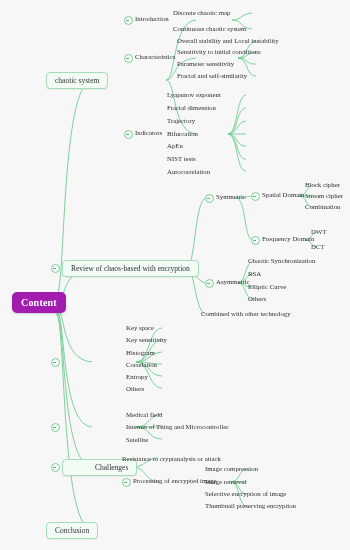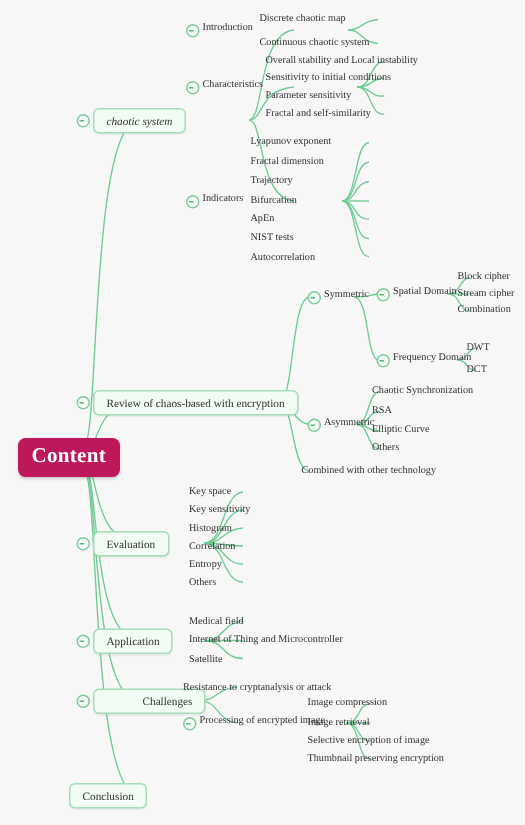--- a/index.html
+++ b/index.html
@@ -9,23 +9,23 @@
     font-family:"Liberation Serif", serif;
     overflow:hidden;
     position:relative;
   }
   #canvas{position:absolute;inset:0;width:350px;height:550px;}
   svg.links{position:absolute;left:0;top:0;width:350px;height:550px;pointer-events:none;}
   .node{position:absolute;white-space:nowrap;}
 
   
   .root{
-    background:#be185d;color:#ffffff;
+    background:#a21caf;color:#ffffff;
     border-radius:5px;
-    font-size:14px;font-weight:bold;
+    font-size:10px;font-weight:bold;
     padding:5px 9px;
     box-shadow:0 1px 2px rgba(0,0,0,.18);
     letter-spacing:.2px;
   }
   
   .boxed{
     background:#f2fbf4;
     border:1px solid #a6dcb7;
     border-radius:4px;
     color:#333;
@@ -129,21 +129,21 @@
       <path d="M231,482 C240,482 238,470 247,469"></path>
       <path d="M231,482 C240,482 238,482 247,482"></path>
       <path d="M231,482 C240,482 238,494 247,494"></path>
       <path d="M231,482 C240,482 238,507 247,506"></path>
     </g>
   </svg>
 
   <div class="node root" style="left:12px;top:292px;">Content</div>
 
   <div class="toggle" style="left:51px;top:76px;"></div>
-  <div class="node boxed" style="left:62px;top:72px;font-style:italic;">chaotic system</div>
+  <div class="node boxed" style="left:46px;top:72px;">chaotic system</div>
 
   <div class="toggle" style="left:124px;top:16px;"></div>
   <div class="node plain" style="left:135px;top:14px;">Introduction</div>
   <div class="node plain" style="left:173px;top:8px;">Discrete chaotic map</div>
   <div class="node plain" style="left:173px;top:24px;">Continuous chaotic system</div>
 
   <div class="toggle" style="left:124px;top:54px;"></div>
   <div class="node plain" style="left:135px;top:52px;">Characteristics</div>
   <div class="node plain" style="left:177px;top:36px;">Overall stability and Local instability</div>
   <div class="node plain" style="left:177px;top:47px;">Sensitivity to initial conditions</div>
@@ -180,30 +180,28 @@
   <div class="toggle" style="left:205px;top:279px;"></div>
   <div class="node plain" style="left:216px;top:277px;">Asymmetric</div>
   <div class="node plain" style="left:248px;top:256px;">Chaotic Synchronization</div>
   <div class="node plain" style="left:248px;top:269px;">RSA</div>
   <div class="node plain" style="left:248px;top:282px;">Elliptic Curve</div>
   <div class="node plain" style="left:248px;top:294px;">Others</div>
 
   <div class="node plain" style="left:201px;top:309px;">Combined with other technology</div>
 
   <div class="toggle" style="left:51px;top:358px;"></div>
-  <div class="node boxed" style="left:62px;top:354px;">Evaluation</div>
   <div class="node plain" style="left:126px;top:323px;">Key space</div>
   <div class="node plain" style="left:126px;top:335px;">Key sensitivity</div>
   <div class="node plain" style="left:126px;top:348px;">Histogram</div>
   <div class="node plain" style="left:126px;top:360px;">Correlation</div>
   <div class="node plain" style="left:126px;top:372px;">Entropy</div>
   <div class="node plain" style="left:126px;top:384px;">Others</div>
 
   <div class="toggle" style="left:51px;top:423px;"></div>
-  <div class="node boxed" style="left:62px;top:419px;">Application</div>
   <div class="node plain" style="left:126px;top:410px;">Medical field</div>
   <div class="node plain" style="left:126px;top:422px;">Internet of Thing and Microcontroller</div>
   <div class="node plain" style="left:126px;top:435px;">Satellite</div>
 
   <div class="toggle" style="left:51px;top:463px;"></div>
   <div class="node boxed" style="left:62px;top:459px;padding-left:32px;">Challenges</div>
   <div class="node plain" style="left:122px;top:454px;">Resistance to cryptanalysis or attack</div>
 
   <div class="toggle" style="left:122px;top:478px;"></div>
   <div class="node plain" style="left:133px;top:476px;">Processing of encrypted image</div>

